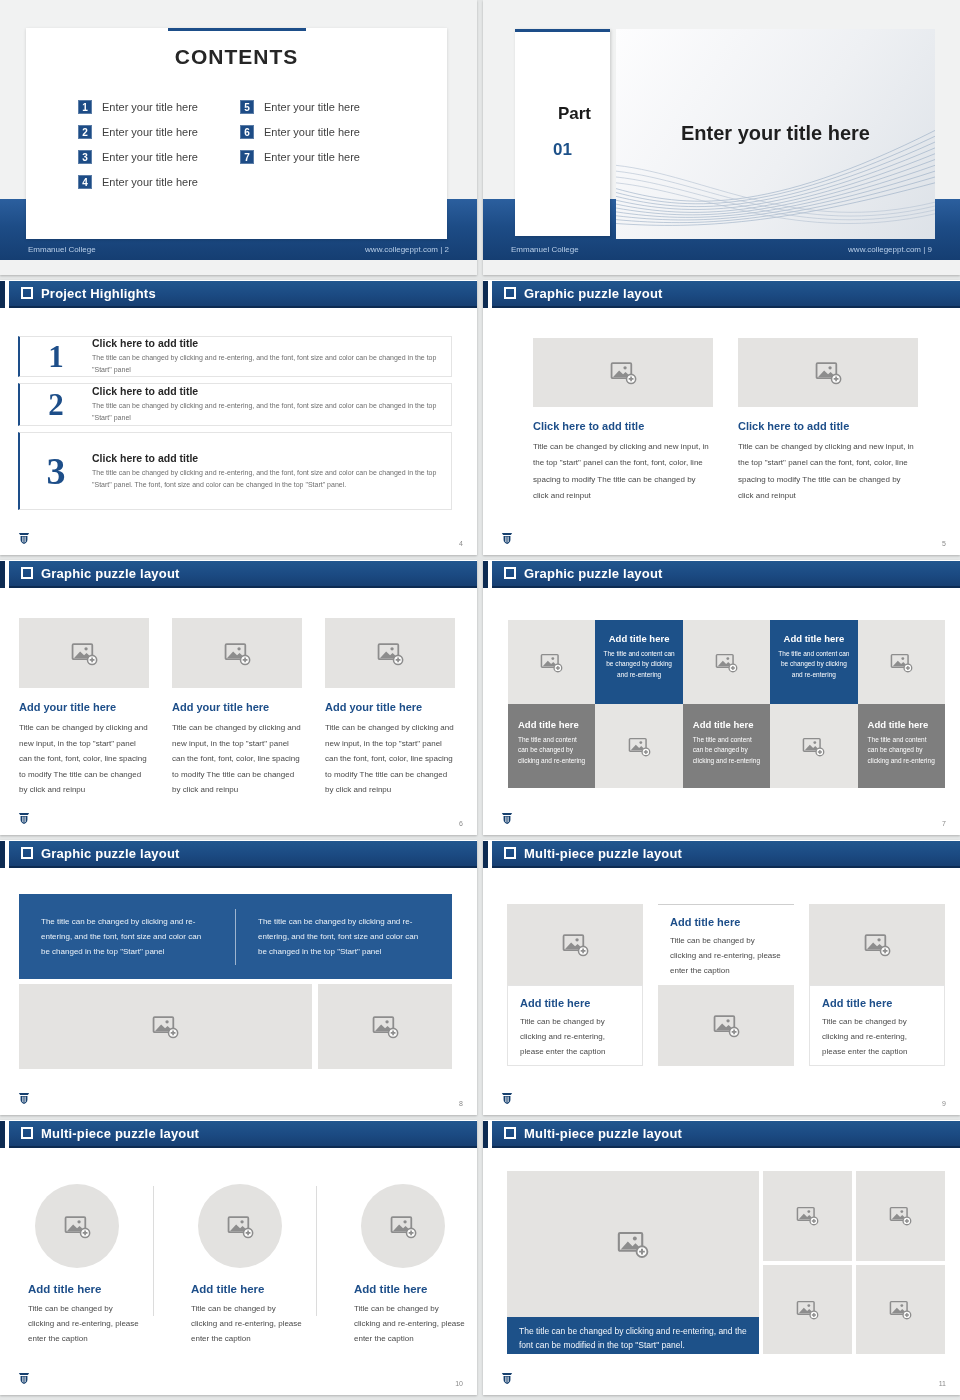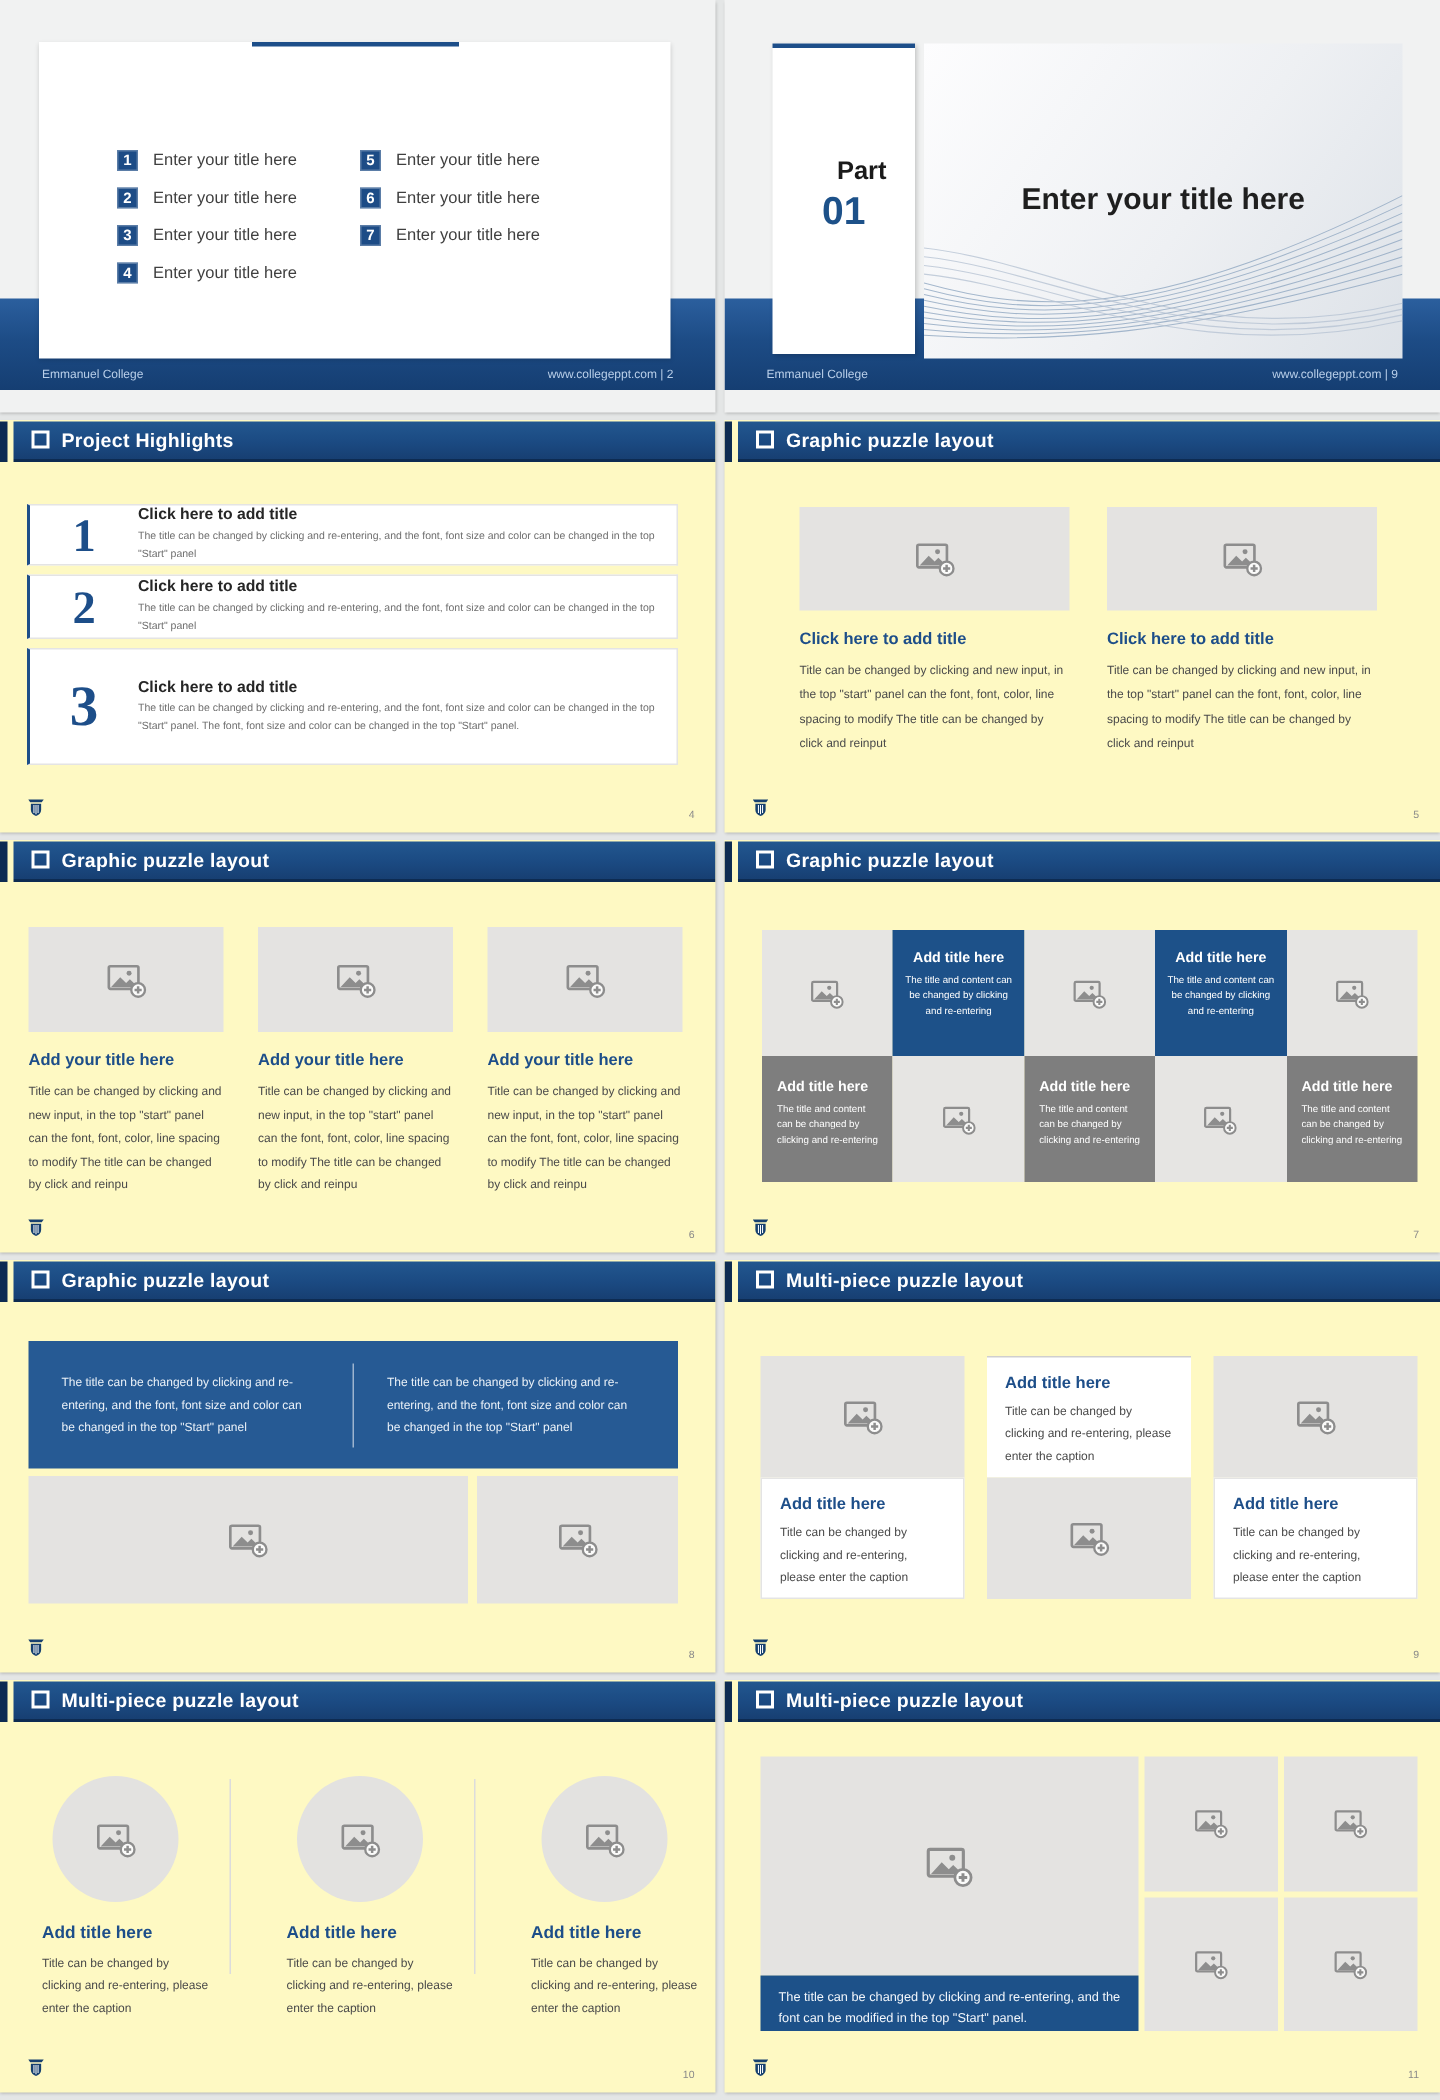--- a/index.html
+++ b/index.html
@@ -1,18 +1,18 @@
 <!DOCTYPE html>
 <html><head>
 <meta charset="utf-8">
 <style>
   html,body{margin:0;padding:0;}
   body{width:960px;height:1400px;background:#e4e6e6;font-family:"Liberation Sans",sans-serif;}
   .board{display:grid;grid-template-columns:477px 477px;grid-auto-rows:275px;gap:5px 6px;width:960px;}
-  .slide{position:relative;overflow:hidden;background:#fef9c3;box-shadow:0 1px 2px rgba(0,0,0,.22);}
+  .slide{position:relative;overflow:hidden;background:#ffffff;box-shadow:0 1px 2px rgba(0,0,0,.22);}
   .slide.thumb{background:#f1f2f2;}
 
   
   .hdr{position:absolute;top:1px;left:0;right:0;height:27px;display:flex;}
   .hdr .edge{width:5px;background:#0d2b52;}
   .hdr .hgap{width:4px;}
   .hdr .bar{flex:1;background:linear-gradient(180deg,#22578f 0%,#1b4a82 55%,#173f72 100%);border-bottom:2px solid #0d2b52;display:flex;align-items:center;padding-left:12px;color:#fff;font-weight:bold;font-size:13px;letter-spacing:.2px;}
   .sq{display:inline-block;width:8px;height:8px;border:2px solid #fff;margin-right:8px;position:relative;top:-1px;}
   .pagenum{position:absolute;right:14px;bottom:8px;font-size:7px;color:#8a8a8a;}
   .logo{position:absolute;left:18px;bottom:9px;width:12px;height:14px;}
@@ -34,21 +34,21 @@
   .s1-title{margin-top:17px;text-align:center;font-size:21px;font-weight:bold;color:#262626;letter-spacing:1px;}
   .s1-cols{position:absolute;left:52px;top:72px;display:flex;gap:42px;}
   .s1-col{display:flex;flex-direction:column;gap:11px;}
   .toc-item{display:flex;align-items:center;gap:10px;}
   .numsq{width:14px;height:14px;background:#1d4c86;color:#fff;font-size:10px;font-weight:bold;display:flex;align-items:center;justify-content:center;box-shadow:inset 0 0 0 1px rgba(255,255,255,.28);}
   .toc-label{font-size:11px;color:#3f3f3f;}
 
   
   .s2-panel{position:absolute;left:32px;top:29px;width:95px;height:207px;background:#fff;border-top:3px solid #1d4e89;box-shadow:1px 1px 3px rgba(0,0,0,.18);text-align:center;padding-top:72px;box-sizing:border-box;z-index:2;}
   .s2-part{font-size:17px;font-weight:bold;color:#1a1a1a;margin-left:24px;}
-  .s2-num{font-size:26px;font-weight:bold;color:#1d5189;margin-top:1px;}
+  .s2-num{font-size:17px;font-weight:bold;color:#1d5189;margin-top:16px;}
   .s2-image{position:absolute;left:133px;right:25px;top:29px;height:210px;background:linear-gradient(125deg,#fdfdfe 0%,#eef0f3 55%,#dde2e8 100%);z-index:1;overflow:hidden;}
   .waves{position:absolute;bottom:0;right:0;width:100%;height:126px;}
   .waves path{fill:none;}
   .wa{stroke:#8fa6c0;stroke-width:.7;opacity:.8;}
   .wb{stroke:#b6c3d3;stroke-width:.8;opacity:.8;}
   .s2-title{position:absolute;left:133px;right:25px;top:122px;text-align:center;font-size:20px;font-weight:bold;color:#1f1f1f;z-index:2;}
 
   
   .h-row{position:absolute;left:18px;right:25px;border:1px solid #e4e4e4;border-left:2px solid #1d4e89;background:#fff;display:flex;align-items:center;box-sizing:border-box;}
   .h-num{width:72px;text-align:center;font-family:"Liberation Serif",serif;font-weight:bold;color:#1d4e89;font-size:31px;line-height:1;}
@@ -105,20 +105,21 @@
 <body>
 
 <div class="board">
 
   <section class="slide thumb">
     <div class="band"></div>
     <div class="bfoot-l">Emmanuel College</div>
     <div class="bfoot-r">www.collegeppt.com | 2</div>
     <div class="s1-card">
       <div class="s1-line"></div>
+      <div class="s1-title">CONTENTS</div>
       <div class="s1-cols">
         <div class="s1-col">
           <div class="toc-item">
               <span class="numsq">1</span>
               <span class="toc-label">Enter your title here</span>
             </div>
           <div class="toc-item">
               <span class="numsq">2</span>
               <span class="toc-label">Enter your title here</span>
             </div>

